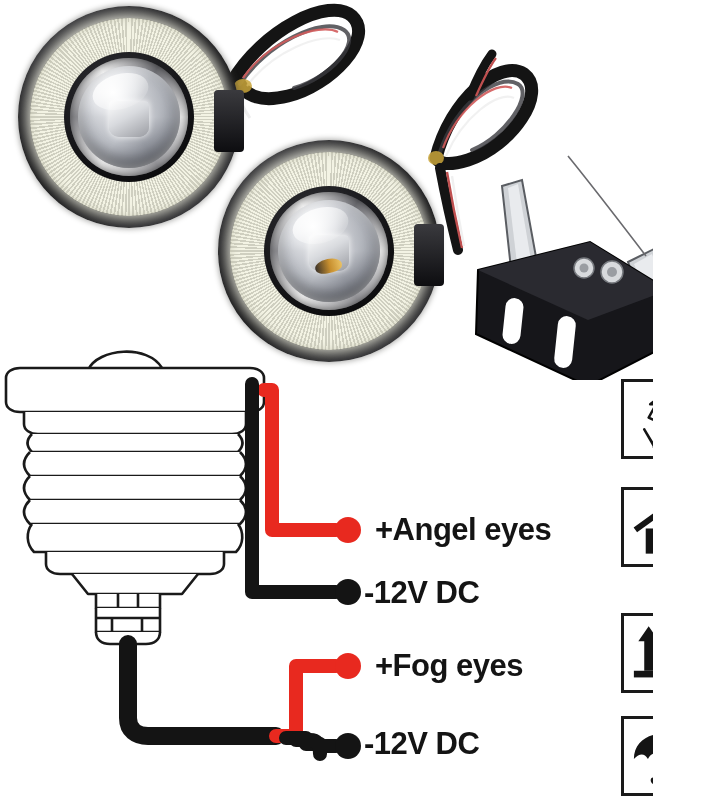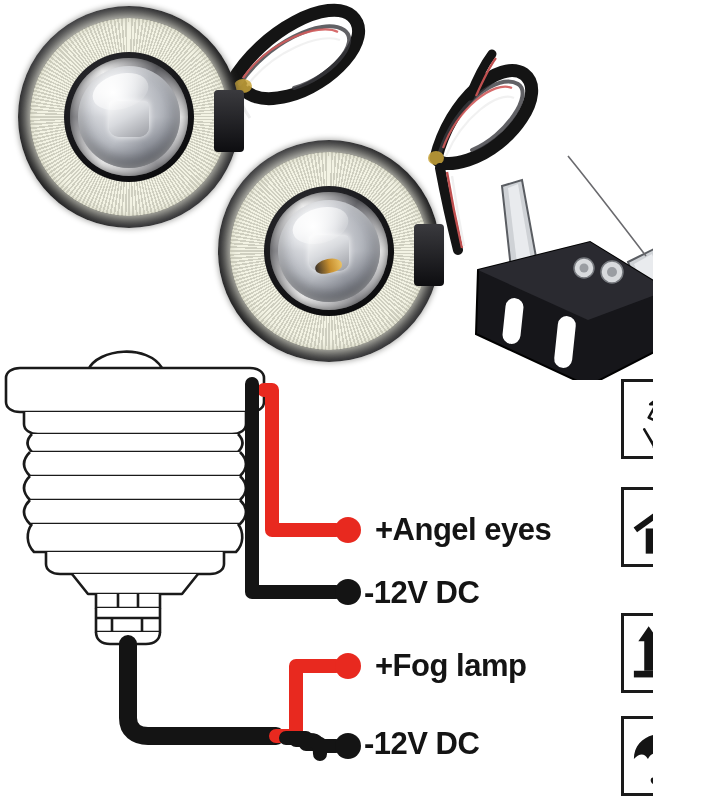--- a/index.html
+++ b/index.html
@@ -280,21 +280,21 @@
       <path d="M286,398 L306,398 L306,404 L320,404 L320,405" fill="none" stroke="#141414" stroke-width="14" stroke-linecap="round" stroke-linejoin="round"></path>
       <path d="M296,400 L310,400 C318,400 320,406 320,414 L320,406 L336,406" fill="none" stroke="#141414" stroke-width="14" stroke-linecap="round" stroke-linejoin="round"></path>
       <circle cx="348" cy="406" r="13" fill="#141414"></circle>
     </svg>
   </div>
 
   <div class="wire-label" id="label-angel-eyes">+Angel eyes</div>
 
   <div class="wire-label" id="label-neg-1">-12V DC</div>
 
-  <div class="wire-label" id="label-fog-lamp">+Fog lamp</div>
+  <div class="wire-label" id="label-fog-lamp">+Fog eyes</div>
 
   <div class="wire-label" id="label-neg-2">-12V DC</div>
 
   <div class="symbol-box" id="symbol-recycle">
     <svg viewBox="0 0 100 100">
       <g fill="none" stroke="#141414" stroke-width="3.4" stroke-linejoin="round" stroke-linecap="round">
         <path d="M50,18 L62,40 L52,40 L44,54 L32,48 L42,30 L34,30 Z"></path>
         <path d="M76,66 L52,66 L57,57 L48,42 L59,35 L69,53 L73,46 Z"></path>
         <path d="M26,64 L38,84 L43,75 L60,76 L60,88 L39,88 L44,95 Z"></path>
       </g>

